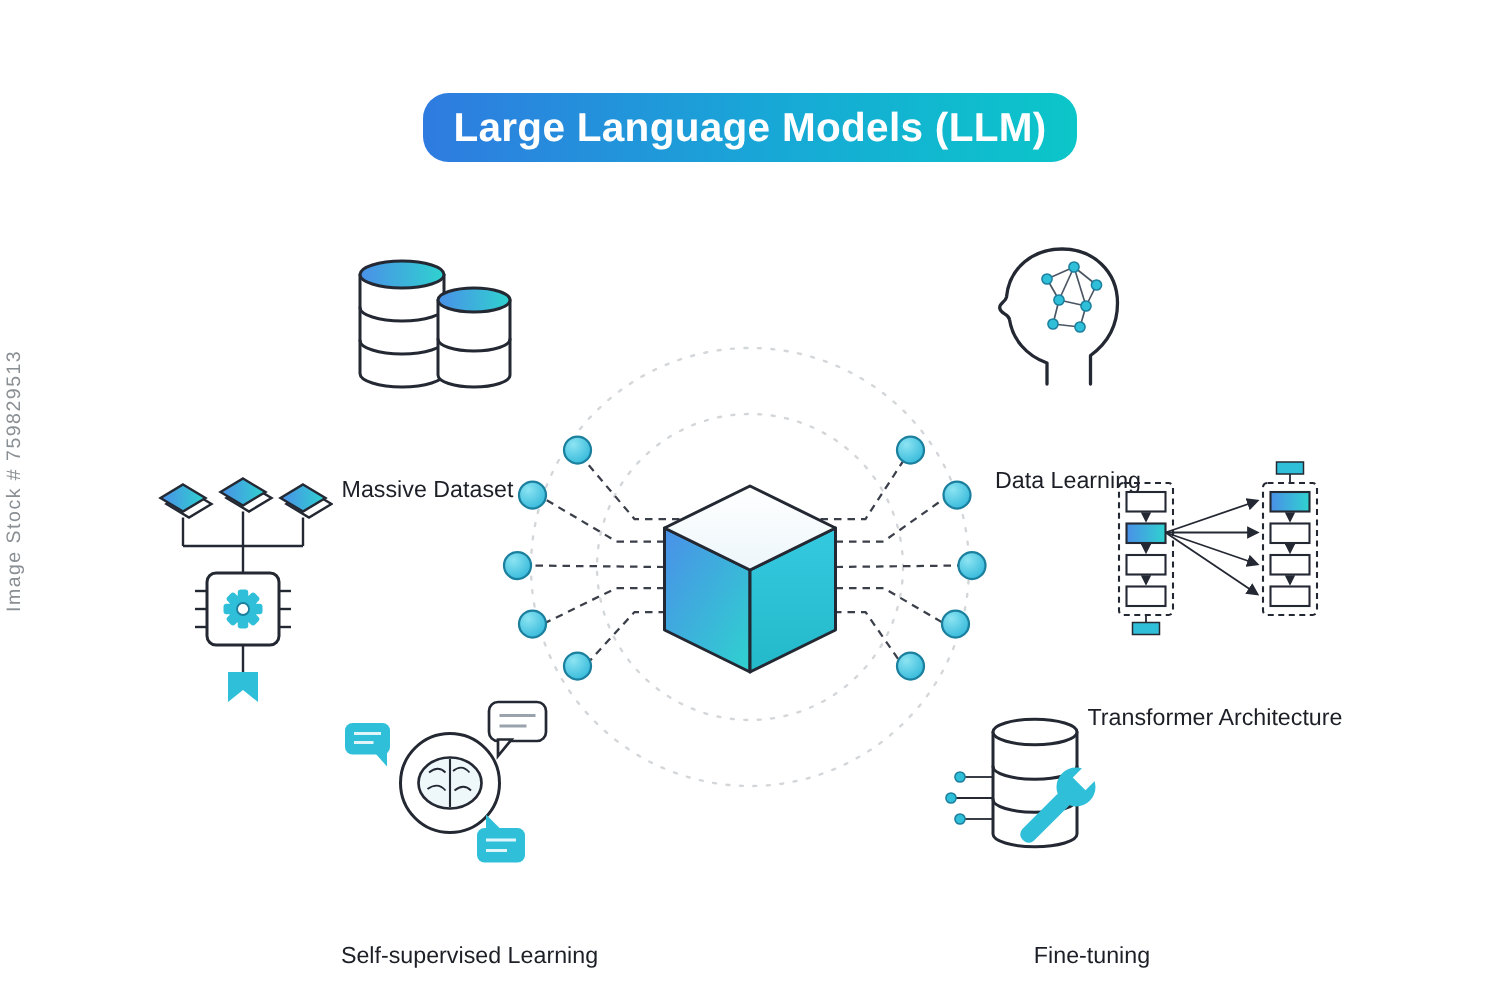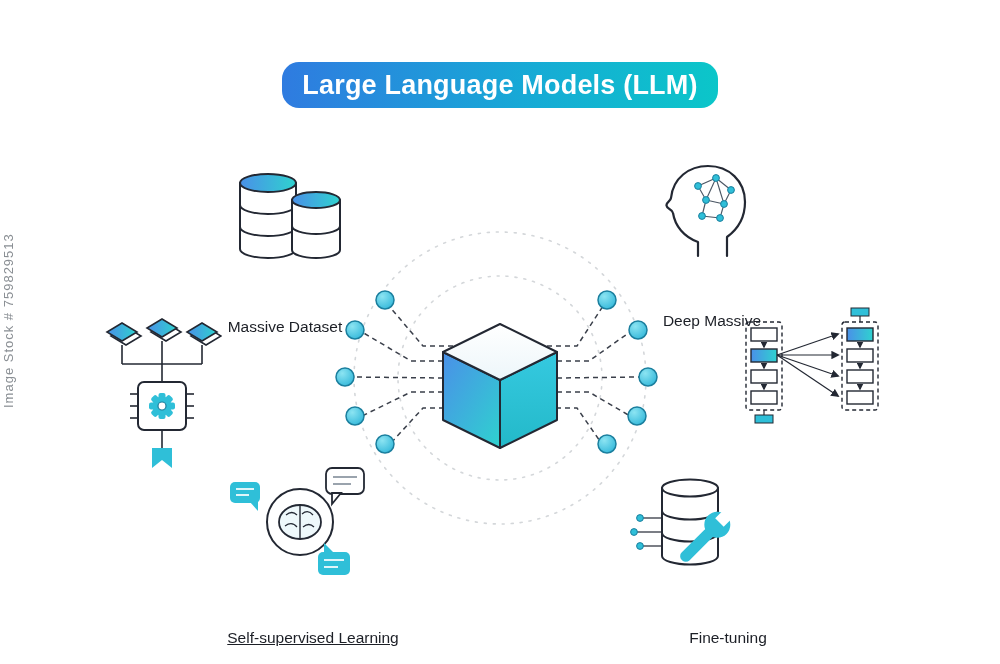--- a/index.html
+++ b/index.html
@@ -140,21 +140,21 @@
         <circle cx="40" cy="26" r="3.4"></circle>
           <circle cx="58" cy="18" r="3.4"></circle>
           <circle cx="73" cy="30" r="3.4"></circle>
         <circle cx="48" cy="40" r="3.4"></circle>
           <circle cx="66" cy="44" r="3.4"></circle>
         <circle cx="44" cy="56" r="3.4"></circle>
           <circle cx="62" cy="58" r="3.4"></circle>
       </g>
     </svg>
   </div>
-  <div class="label" style="left:632px; top:272px; width:160px;">Deep Massive</div>
+  <div class="label" style="left:632px; top:272px; width:160px;">Data Learning</div>
 
   <div class="icon-group" style="left:102px; top:316px;">
     <svg width="120" height="152" viewBox="0 0 120 152">
       <defs>
         <linearGradient id="diaG" x1="0" y1="0" x2="1" y2="0">
           <stop offset="0" stop-color="#4A90E8"></stop>
             <stop offset="1" stop-color="#2FD2CF"></stop>
         </linearGradient>
       </defs>
 
@@ -243,20 +243,21 @@
       </g>
       <g stroke="#232833" stroke-width="1" marker-end="url(#tfArrow)">
         <line x1="122" y1="36" x2="122" y2="41"></line>
           <line x1="122" y1="57" x2="122" y2="62"></line>
           <line x1="122" y1="78" x2="122" y2="83"></line>
       </g>
       <rect x="113" y="2" width="18" height="8" fill="#2FBFD8" stroke="#232833" stroke-width="1"></rect>
       <line x1="122" y1="10" x2="122" y2="16" stroke="#232833" stroke-width="1.2"></line>
     </svg>
   </div>
+  <div class="label" style="left:710px; top:430px; width:200px;">Transformer Architecture</div>
 
   <div class="icon-group" style="left:228px; top:466px;">
     <svg width="140" height="115" viewBox="0 0 140 115">
       <circle cx="72" cy="56" r="33" fill="#ffffff" stroke="#232833" stroke-width="2"></circle>
       <g>
         <ellipse cx="72" cy="56" rx="21" ry="17" fill="#EEF8FB" stroke="#232833" stroke-width="1.8"></ellipse>
         <line x1="72" y1="40" x2="72" y2="72" stroke="#232833" stroke-width="1.4"></line>
         <path d="M58,49 q6,-5 11,0" fill="none" stroke="#232833" stroke-width="1.2"></path>
         <path d="M57,60 q7,-5 12,1" fill="none" stroke="#232833" stroke-width="1.2"></path>
         <path d="M74,48 q6,-5 11,1" fill="none" stroke="#232833" stroke-width="1.2"></path>
@@ -275,21 +276,21 @@
         <line x1="8" y1="29" x2="21" y2="29" stroke="#ffffff" stroke-width="2" opacity="0.85"></line>
       </g>
       <g>
         <rect x="90" y="86" width="32" height="23" rx="5" fill="#2FBFD8"></rect>
         <polygon points="96,86 105,86 96,77" fill="#2FBFD8"></polygon>
         <line x1="96" y1="94" x2="116" y2="94" stroke="#ffffff" stroke-width="2" opacity="0.85"></line>
         <line x1="96" y1="101" x2="110" y2="101" stroke="#ffffff" stroke-width="2" opacity="0.85"></line>
       </g>
     </svg>
   </div>
-  <div class="label" style="left:203px; top:589px; width:220px;text-decoration:underline;">Self-supervised Learning</div>
+  <div class="label" style="left:203px; top:589px; width:220px;">Self-supervised Learning</div>
 
   <div class="icon-group" style="left:628px; top:474px;">
     <svg width="112" height="110" viewBox="0 0 112 110">
 
       <g stroke="#232833" stroke-width="1.2">
         <line x1="15" y1="44" x2="34" y2="44"></line>
         <line x1="9" y1="58" x2="34" y2="58"></line>
         <line x1="15" y1="72" x2="34" y2="72"></line>
       </g>
       <g fill="#2FBFD8" stroke="#1B7F9E" stroke-width="1">

